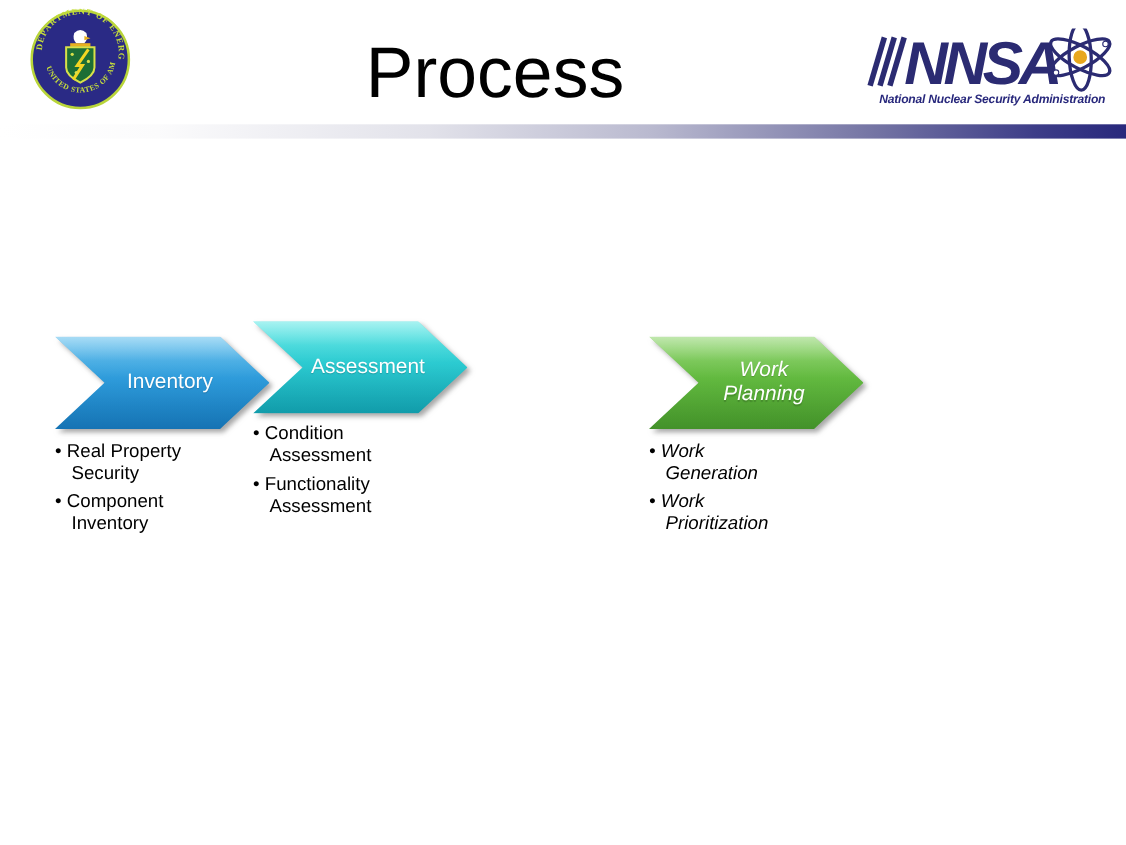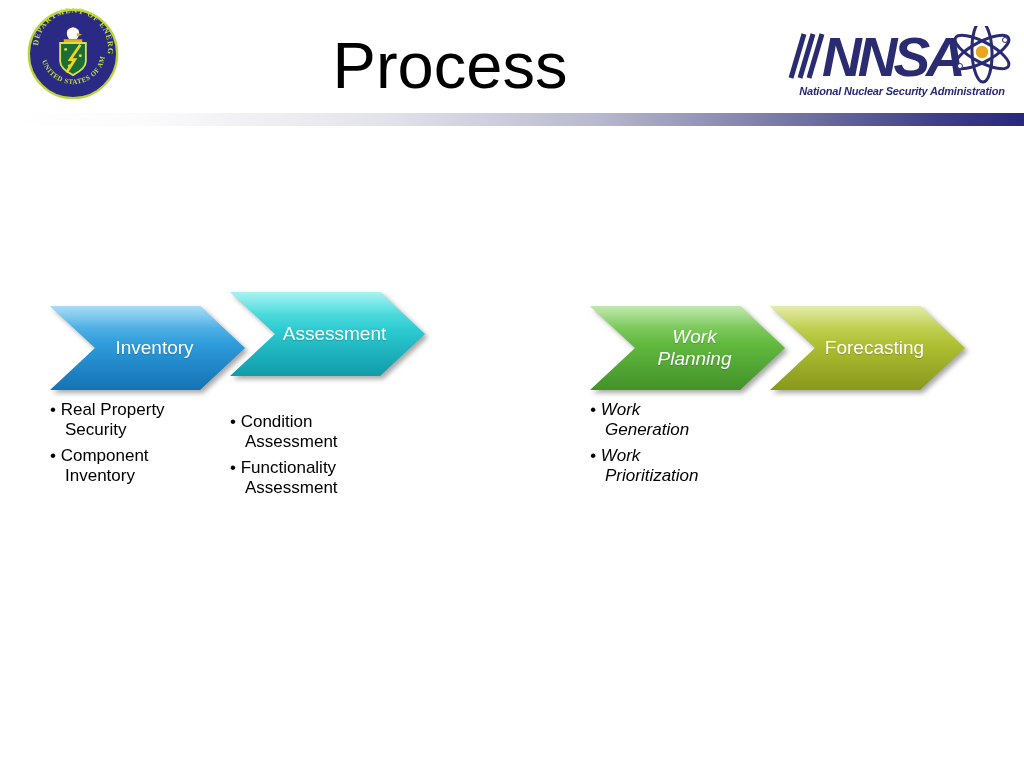--- a/index.html
+++ b/index.html
@@ -43,21 +43,21 @@
     padding-left:14px; box-sizing:border-box;
   }
   .chev-label {
     color:#ffffff; font-size:19px; line-height:1.15; text-align:center;
     white-space:pre-line; text-shadow:0 1px 1px rgba(0,0,0,0.18);
   }
   .bullets {
     list-style:none; margin:10px 0 0 0; padding:0 0 0 0;
     font-size:17px; line-height:1.18; color:#000; width:175px;
   }
-  .step.low .bullets { margin-top:36px; }
+  .step.low .bullets { margin-top:8px; }
   .bullets li {
     padding-left:15px; text-indent:-15px; white-space:pre-line;
     margin-bottom:6px;
   }
   .bullets li::before { content:"\2022\00a0"; }
 
   .step1 { left:50px;  }
   .step2 { left:230px; top:292px; }
   .step3 { left:410px; }
   .step4 { left:590px;font-style:italic; }
@@ -156,20 +156,15 @@
       </div>
     <ul class="bullets">
       <li>Work
 Generation</li>
       <li>Work
 Prioritization</li>
     </ul>
   </div>
 
   <div class="step step5">
-    <div class="chev-wrap">
-        <div class="chevron" style="--c1: #c2d343; --c2: #99a920;">
-      <span class="chev-label">Forecasting</span>
-    </div>
-      </div>
   </div>
 
 </div>
 
 </body></html>

